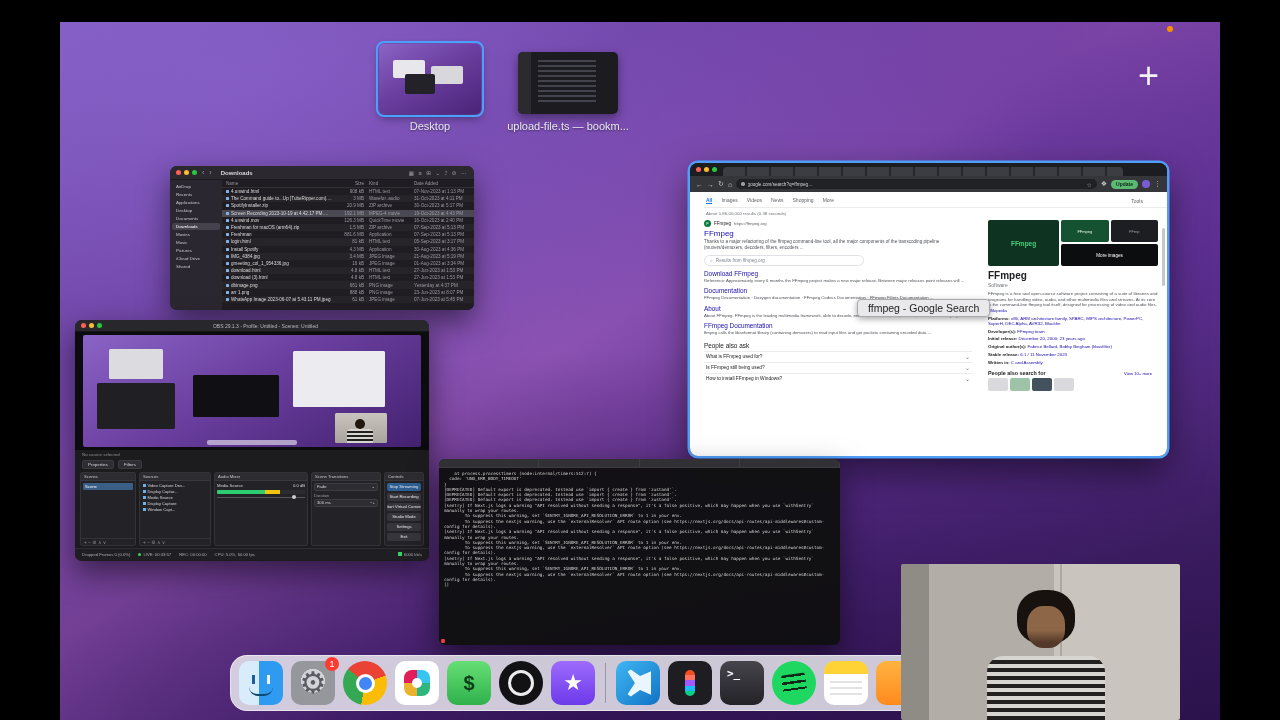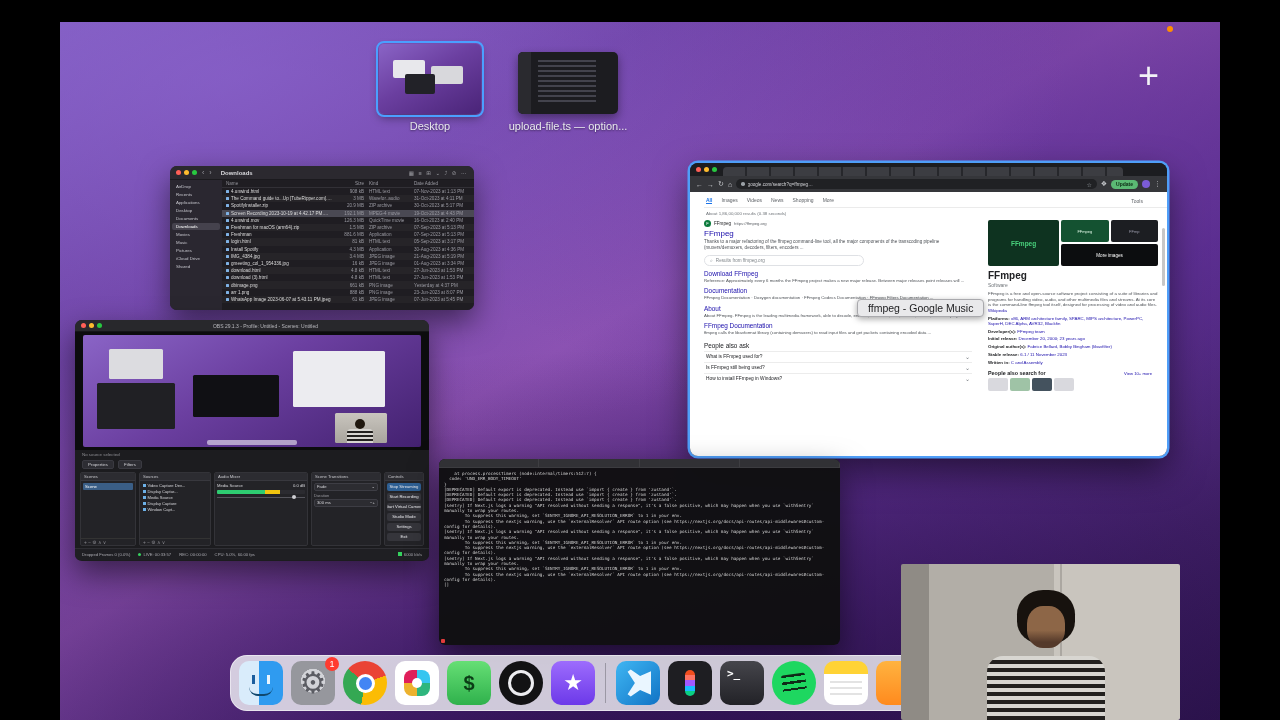--- a/index.html
+++ b/index.html
@@ -231,21 +231,21 @@
   <div class="recording-dot"></div>
 
   <div class="spaces-bar">
 
   <div class="space" data-selected="true">
       <div class="space-thumb" data-space="desktop"></div>
       <div class="space-label">Desktop</div>
     </div>
       <div class="space" data-selected="false">
       <div class="space-thumb" data-space="editor1"></div>
-      <div class="space-label">upload-file.ts — option...</div>
+      <div class="space-label">upload-file.ts — bookm...</div>
     </div>
     </div>
   <div class="add-space">+</div>
 
   <div class="window finder-win">
     <div class="f-titlebar">
       <div class="traffic">
           <i class="r"></i>
           <i class="y"></i>
           <i class="g"></i>
@@ -643,21 +643,21 @@
         <div class="t-line">        To suppress this warning, set `SENTRY_IGNORE_API_RESOLUTION_ERROR` to 1 in your env.</div>
         <div class="t-line">        To suppress the nextjs warning, use the `externalResolver` API route option (see https://nextjs.org/docs/api-routes/api-middlewares#custom-config for details).</div>
         <div class="t-line">[sentry] If Next.js logs a warning "API resolved without sending a response", it's a false positive, which may happen when you use `withSentry` manually to wrap your routes.</div>
         <div class="t-line">        To suppress this warning, set `SENTRY_IGNORE_API_RESOLUTION_ERROR` to 1 in your env.</div>
         <div class="t-line">        To suppress the nextjs warning, use the `externalResolver` API route option (see https://nextjs.org/docs/api-routes/api-middlewares#custom-config for details).</div>
         <div class="t-line">[]</div>
       </div>
     <div class="t-alert"></div>
   </div>
 
-  <div class="win-tooltip">ffmpeg - Google Music</div>
+  <div class="win-tooltip">ffmpeg - Google Search</div>
 
   <div class="dock">
 
   <div class="dock-item" data-app="finder-icon">
       
     </div>
       <div class="dock-item" data-app="settings-icon">
       <span class="dock-badge">1</span>
     </div>
       <div class="dock-item" data-app="chrome-icon">

